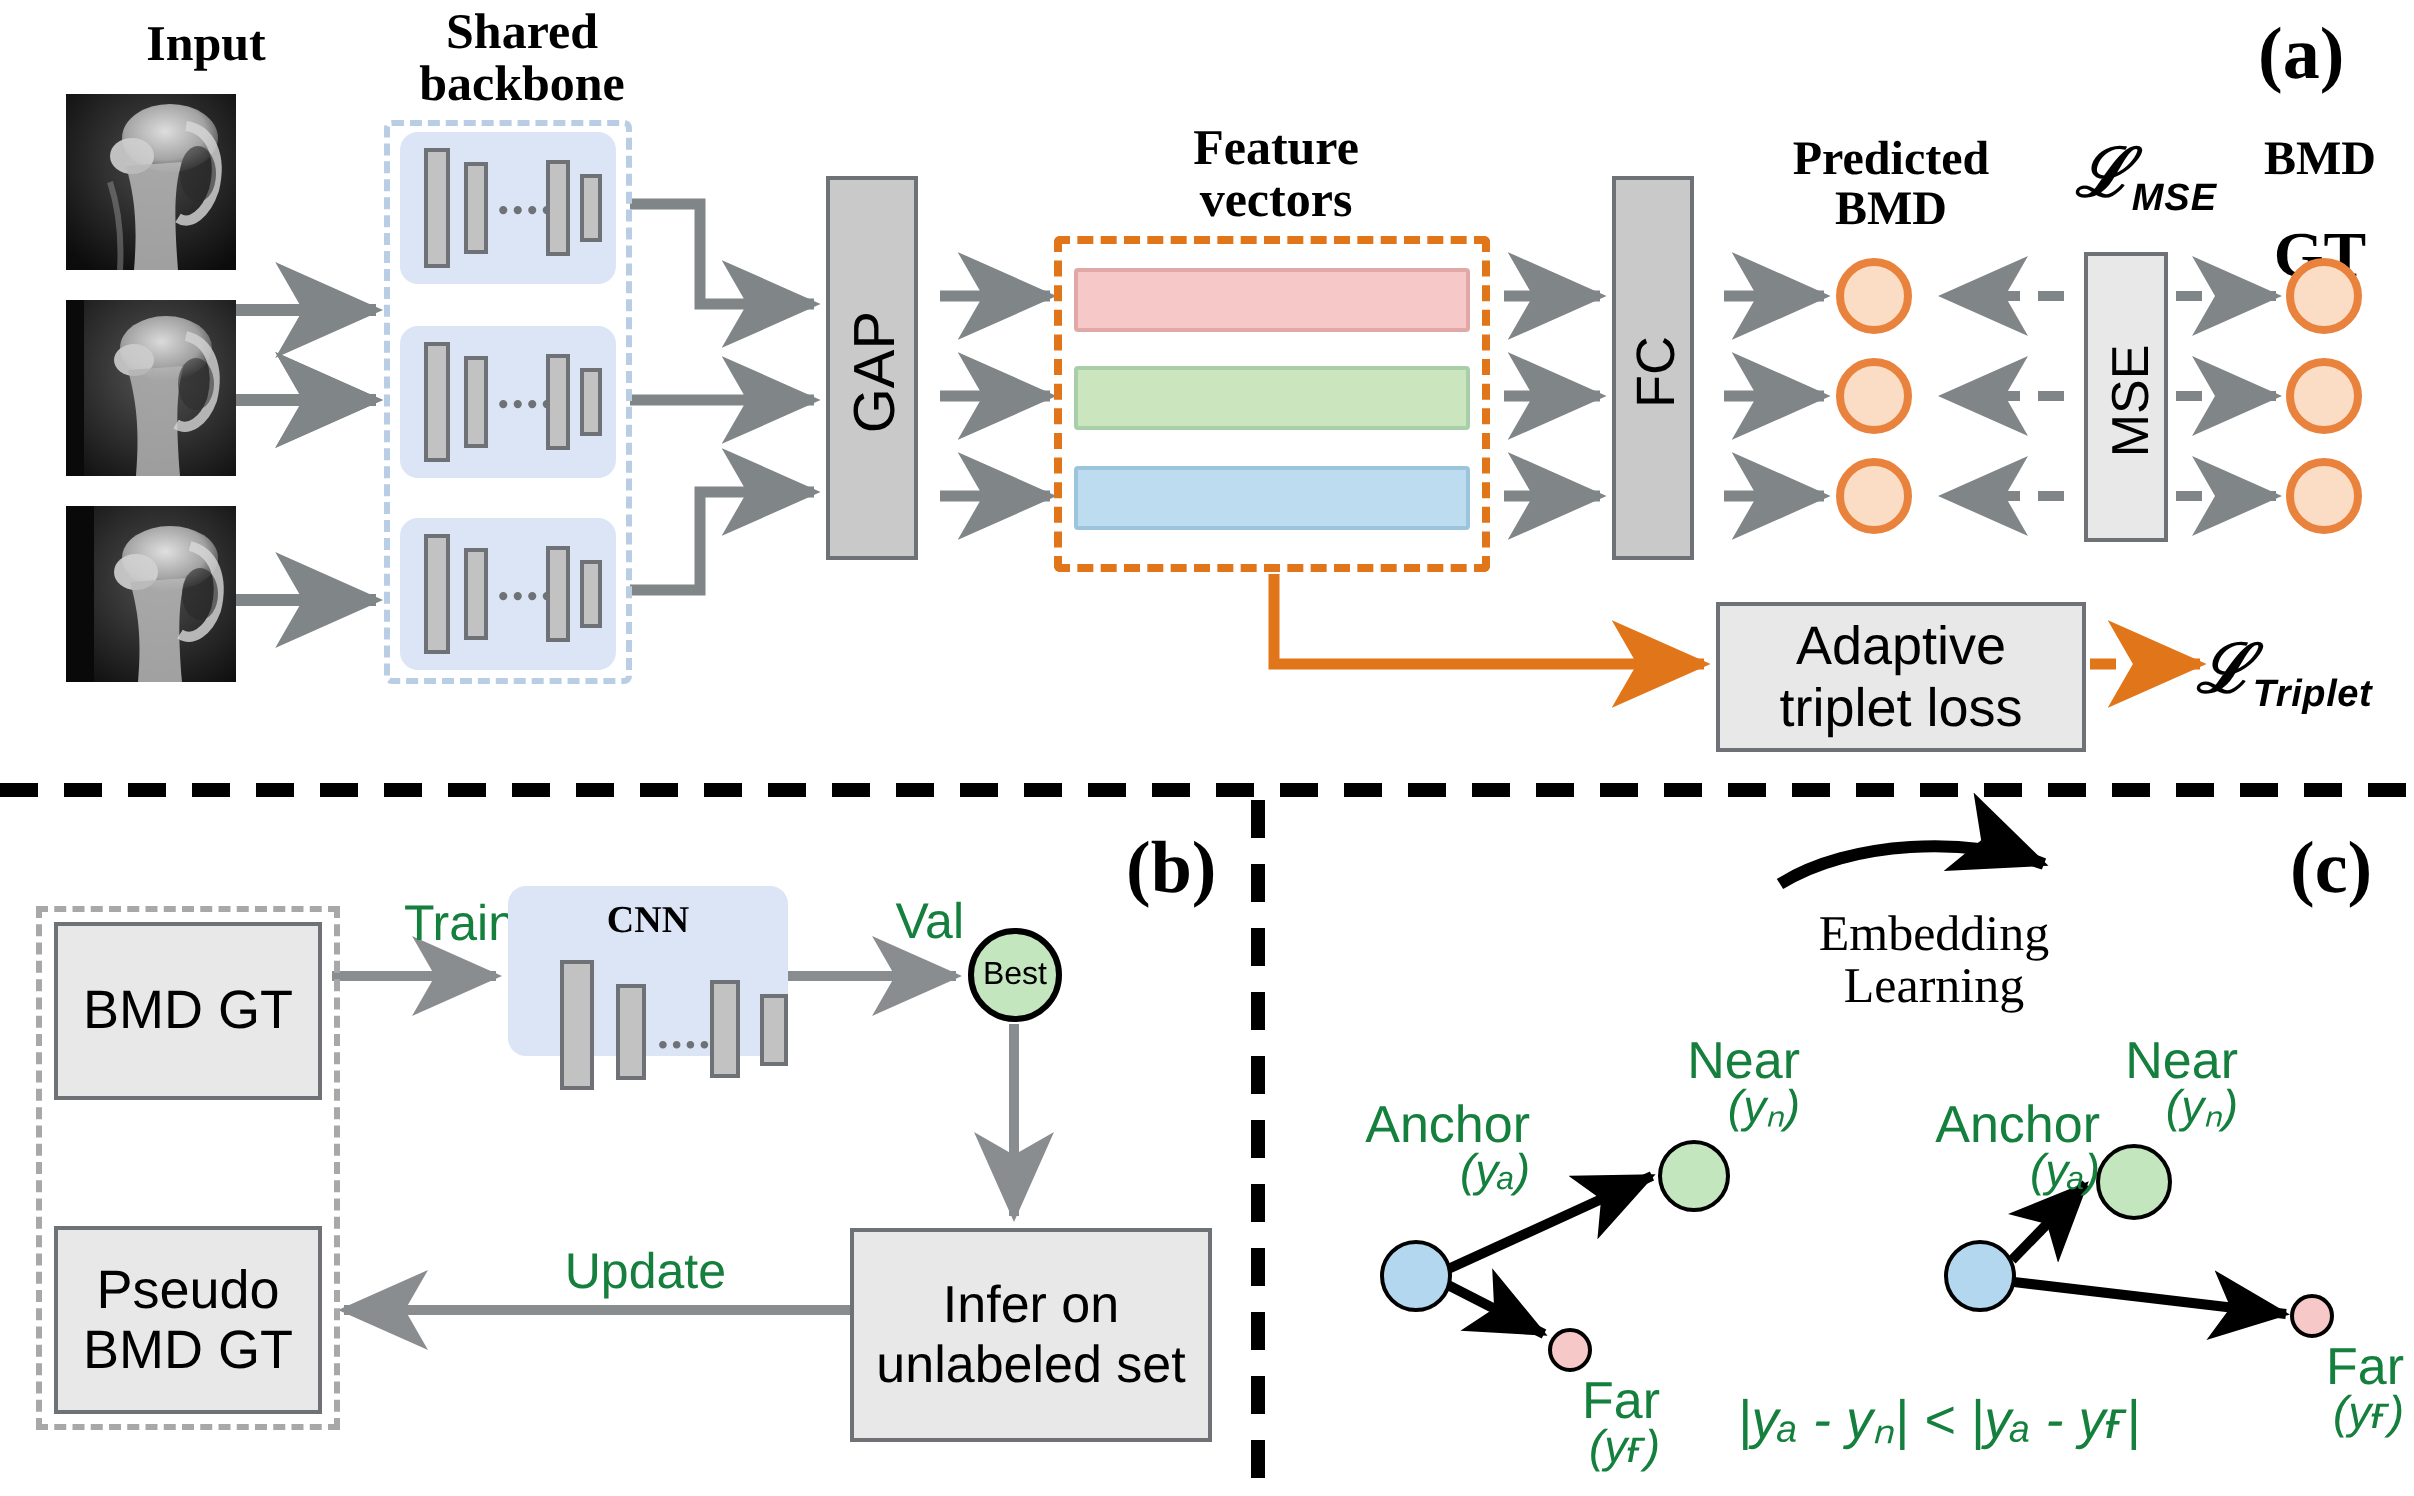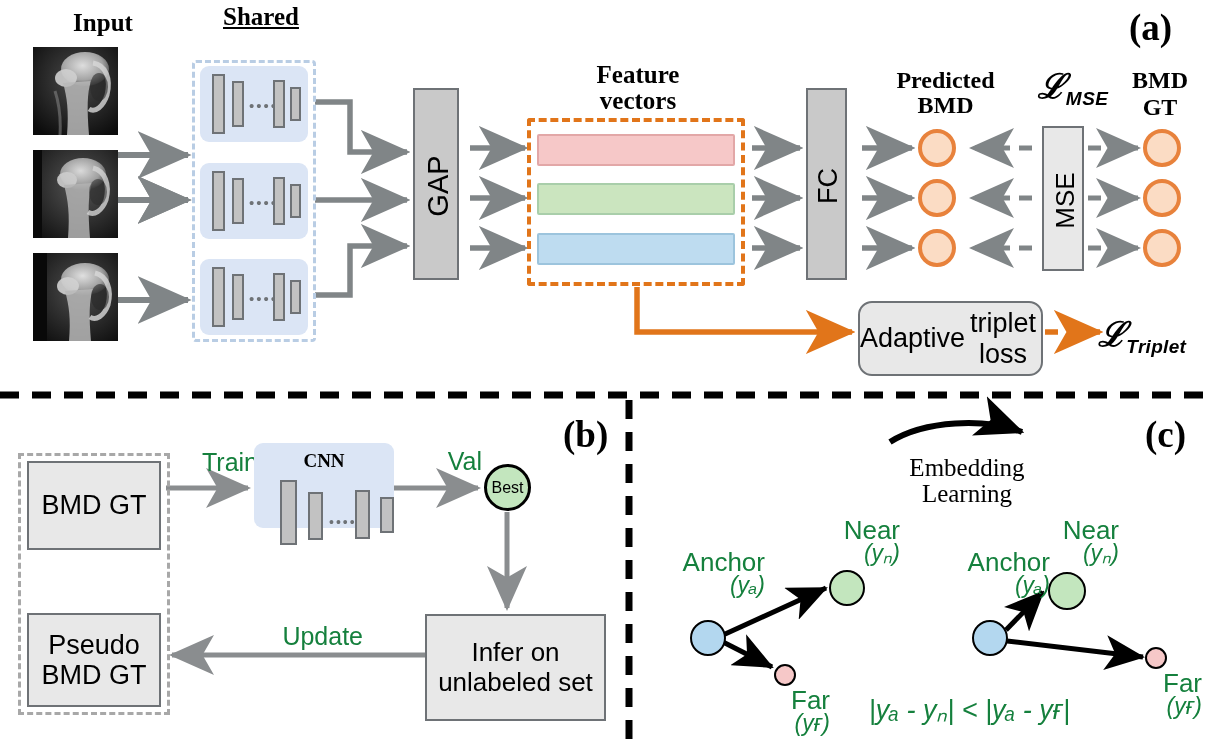--- a/index.html
+++ b/index.html
@@ -188,30 +188,31 @@
     <g stroke="#000" stroke-width="5" fill="none">
       <line x1="1006" y1="630" x2="1043" y2="592" marker-end="url(#ahBlack)"></line>
       <line x1="1007" y1="641" x2="1143" y2="657" marker-end="url(#ahBlack)"></line>
     </g>
   </svg>
 
   <div class="abs panel-label" style="left:1129px; top:6px;">(a)</div>
 
   <div class="abs serif-bold" style="left:48px; top:10px; width:110px; font-size:25px;">Input</div>
 
-  <div class="abs serif-bold" style="left:186px; top:4px; width:150px; font-size:25px;text-decoration:underline;">Shared</div>
+  <div class="abs serif-bold" style="left:186px; top:4px; width:150px; font-size:25px;">Shared</div>
+  <div class="abs serif-bold" style="left:186px; top:30px; width:150px; font-size:25px;">backbone</div>
 
   <div class="abs serif-bold" style="left:568px; top:62px; width:140px; font-size:25px;">Feature</div>
   <div class="abs serif-bold" style="left:568px; top:88px; width:140px; font-size:25px;font-family:Liberation Serif, serif;">vectors</div>
 
   <div class="abs serif-bold" style="left:878px; top:68px; width:135px; font-size:24px;">Predicted</div>
   <div class="abs serif-bold" style="left:878px; top:93px; width:135px; font-size:24px;">BMD</div>
 
   <div class="abs serif-bold" style="left:1115px; top:68px; width:90px; font-size:24px;">BMD</div>
-  <div class="abs serif-bold" style="left:1115px; top:95px; width:90px; font-size:24px;">GT</div>
+  <div class="abs serif-bold" style="left:1115px; top:111px; width:90px; font-size:32px;">GT</div>
 
   <div class="abs" style="left:1018px; top:62px; width:110px; height:44px; text-align:center;">
     <span style="font-family:'Liberation Serif',serif; font-style:italic; font-weight:bold; font-size:34px; vertical-align:-2px;">ℒ</span><span style="font-family:'Liberation Sans',sans-serif; font-style:italic; font-weight:bold; font-size:19px; vertical-align:-9px; letter-spacing:0.5px;">MSE</span>
   </div>
 
   <div class="abs" style="left:1098px; top:310px; width:120px; height:46px; text-align:left;">
     <span style="font-family:'Liberation Serif',serif; font-style:italic; font-weight:bold; font-size:34px; vertical-align:-2px;">ℒ</span><span style="font-family:'Liberation Sans',sans-serif; font-style:italic; font-weight:bold; font-size:19px; vertical-align:-9px; letter-spacing:0.3px;">Triplet</span>
   </div>
 
   <div class="xray" style="left:33px; top:47px; width:85px; height:88px;">
@@ -333,21 +334,21 @@
   <div class="abs lightbox" style="left:1042px; top:126px; width:42px; height:145px;">
     <div style="width:145px; height:42px; transform:rotate(-90deg); transform-origin:0 0; position:absolute; left:0; top:145px;
                 display:flex; align-items:center; justify-content:center;
                 font-family:'Liberation Sans',sans-serif; font-size:26px; color:#000;">MSE</div>
   </div>
 
   <div class="circ" style="left:1143px; top:129px; width:38px; height:38px; background:#fbdcc4; border:4px solid #e8823c;"></div>
   <div class="circ" style="left:1143px; top:179px; width:38px; height:38px; background:#fbdcc4; border:4px solid #e8823c;"></div>
   <div class="circ" style="left:1143px; top:229px; width:38px; height:38px; background:#fbdcc4; border:4px solid #e8823c;"></div>
 
-  <div class="abs lightbox" style="left:858px; top:301px; width:185px; height:75px; flex-direction:row;border-radius:14px;">
+  <div class="abs lightbox" style="left:858px; top:301px; width:185px; height:75px; flex-direction:column;">
     <div style="font-size:27px; line-height:1.12;">Adaptive</div>
     <div style="font-size:27px; line-height:1.12;">triplet loss</div>
   </div>
 
   <div class="abs panel-label" style="left:563px; top:413px;">(b)</div>
 
   <div class="abs dashgray" style="left:18px; top:453px; width:152px; height:262px;"></div>
 
   <div class="abs lightbox" style="left:27px; top:461px; width:134px; height:89px;">
     <span style="font-size:27px;">BMD GT</span>

